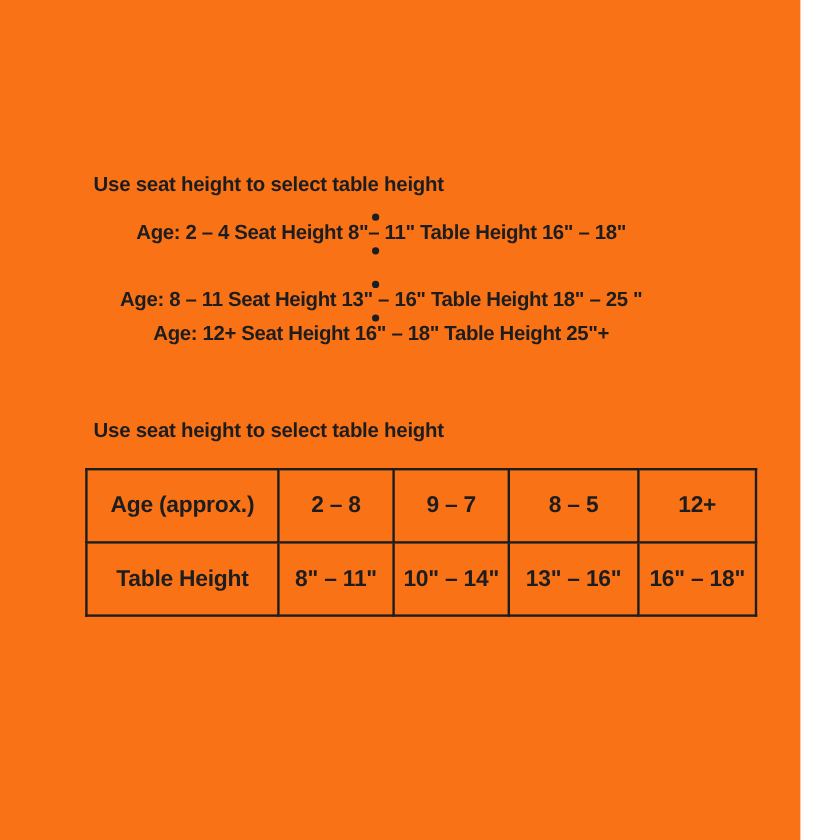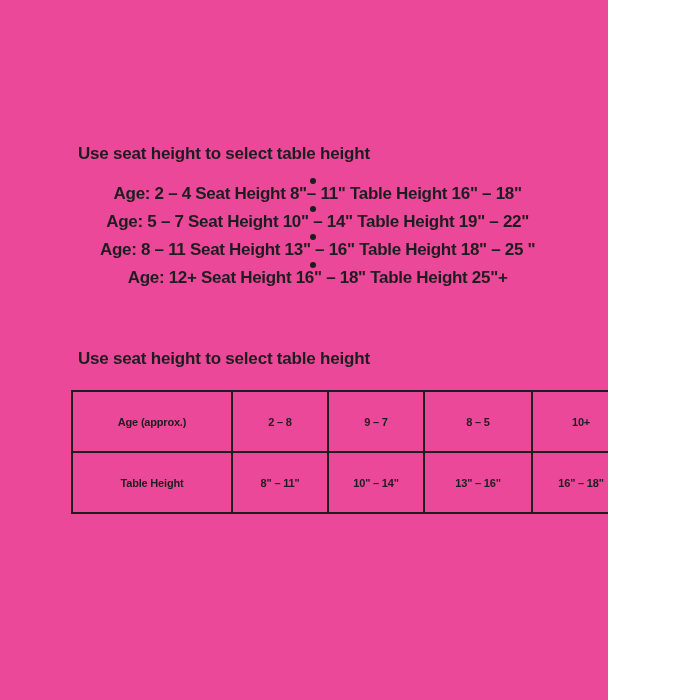--- a/index.html
+++ b/index.html
@@ -4,22 +4,22 @@
 <style>
   * { margin: 0; padding: 0; box-sizing: border-box; }
   html, body { background: #ffffff; }
   body {
     width: 700px; height: 700px;
     font-family: "Liberation Sans", sans-serif;
     color: #1d1d1f;
   }
   .page {
     position: relative;
-    width: 608px; height: 700px;
-    background: #ec4899;
+    width: 667px; height: 700px;
+    background: #f97316;
     overflow: hidden;
   }
   .heading {
     position: absolute;
     left: 78px;
     font-size: 17px;
     font-weight: 700;
     letter-spacing: -0.2px;
     line-height: 22px;
     white-space: nowrap;
@@ -54,42 +54,41 @@
     left: 71px;
     top: 390px;
     width: 558px;
     border-collapse: collapse;
     table-layout: fixed;
   }
   .size-table td {
     border: 2px solid #1d1d1f;
     text-align: center;
     vertical-align: middle;
-    font-size: 11px;
+    font-size: 19px;
     font-weight: 700;
     letter-spacing: -0.2px;
     height: 61px;
     white-space: nowrap;
   }
 </style>
 </head>
 <body>
 
 <div class="page">
 
   <div class="heading heading-1">Use seat height to select table height</div>
 
   <ul class="bullet-list">
     <li class="bullet-item">
       <span class="dot"></span>
       <span>Age: 2 – 4 Seat Height 8"– 11" Table Height 16" – 18"</span>
     </li>
     <li class="bullet-item">
       <span class="dot"></span>
-      <span>Age: 5 – 7 Seat Height 10" – 14" Table Height 19" – 22"</span>
     </li>
     <li class="bullet-item">
       <span class="dot"></span>
       <span>Age: 8 – 11 Seat Height 13" – 16" Table Height 18" – 25 "</span>
     </li>
     <li class="bullet-item">
       <span class="dot"></span>
       <span>Age: 12+ Seat Height 16" – 18" Table Height 25"+</span>
     </li>
   </ul>
@@ -103,21 +102,21 @@
       <col style="width:96px">
       <col style="width:108px">
       <col style="width:98px">
     </colgroup>
     <tbody>
       <tr>
         <td>Age (approx.)</td>
         <td>2 – 8</td>
         <td>9 – 7</td>
         <td>8 – 5</td>
-        <td>10+</td>
+        <td>12+</td>
       </tr>
       <tr>
         <td>Table Height</td>
         <td>8" – 11"</td>
         <td>10" – 14"</td>
         <td>13" – 16"</td>
         <td>16" – 18"</td>
       </tr>
     </tbody>
   </table>

